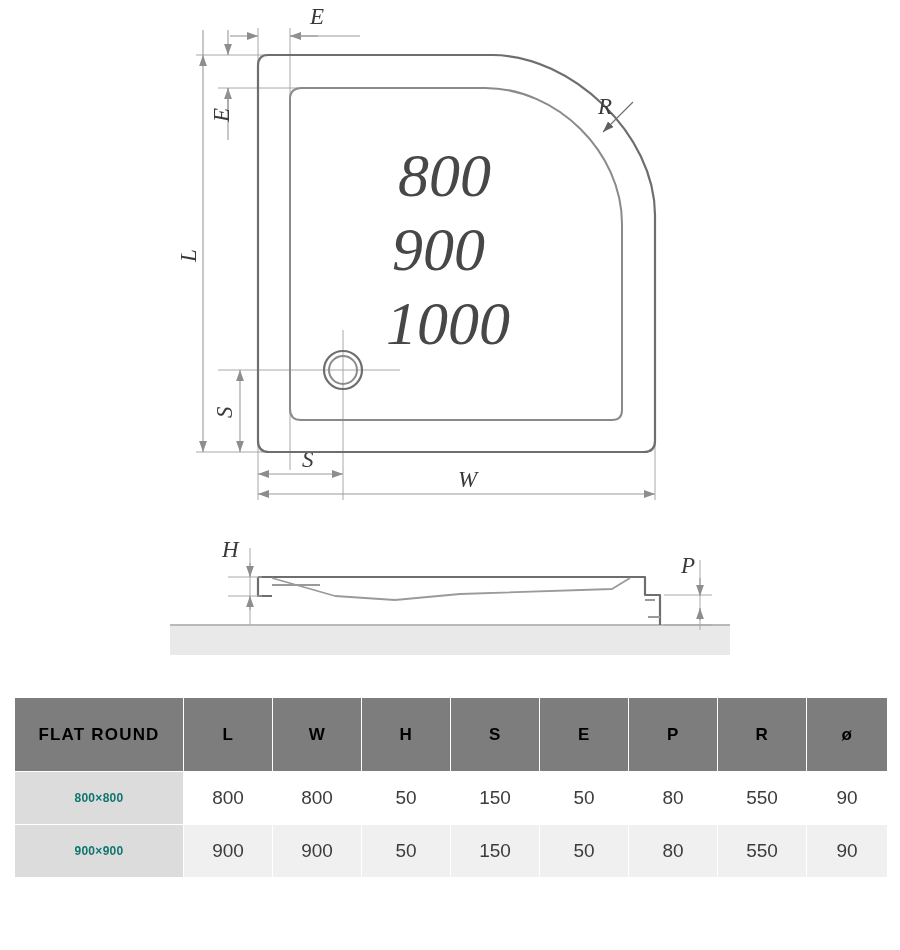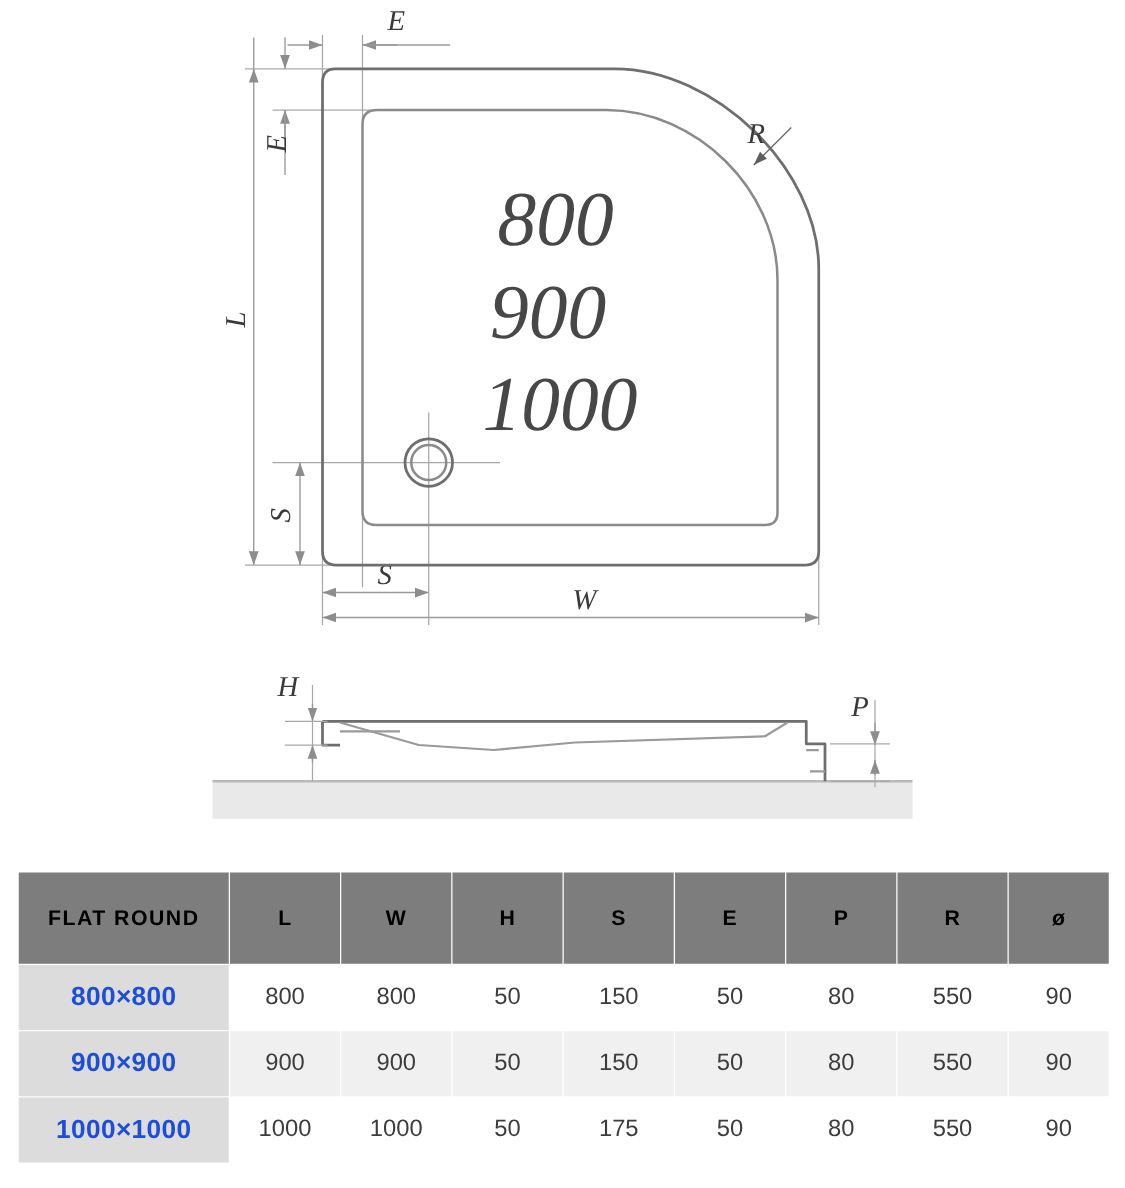--- a/index.html
+++ b/index.html
@@ -121,22 +121,22 @@
   }
   #spec-table tbody td {
     height: 52px;
     font-size: 19px;
     color: #3c3c3c;
     background: #ffffff;
   }
   #spec-table tbody td.rowname {
     background: #dcdcdc;
     font-weight: bold;
-    font-size: 21px;
-    color: #1d4ed8;
+    font-size: 12px;
+    color: #0f766e;
     letter-spacing: 0.3px;
   }
   #spec-table tbody tr.alt td {
     background: #f0f0f0;
   }
   #spec-table tbody tr.alt td.rowname {
     background: #dcdcdc;
   }
 </style>
 </head>
@@ -324,27 +324,16 @@
         <td class="rowname">900×900</td>
         <td>900</td>
         <td>900</td>
         <td>50</td>
         <td>150</td>
         <td>50</td>
         <td>80</td>
         <td>550</td>
         <td>90</td>
       </tr>
-      <tr>
-        <td class="rowname">1000×1000</td>
-        <td>1000</td>
-        <td>1000</td>
-        <td>50</td>
-        <td>175</td>
-        <td>50</td>
-        <td>80</td>
-        <td>550</td>
-        <td>90</td>
-      </tr>
     </tbody>
   </table>
 
 </div>
 
 </body></html>

